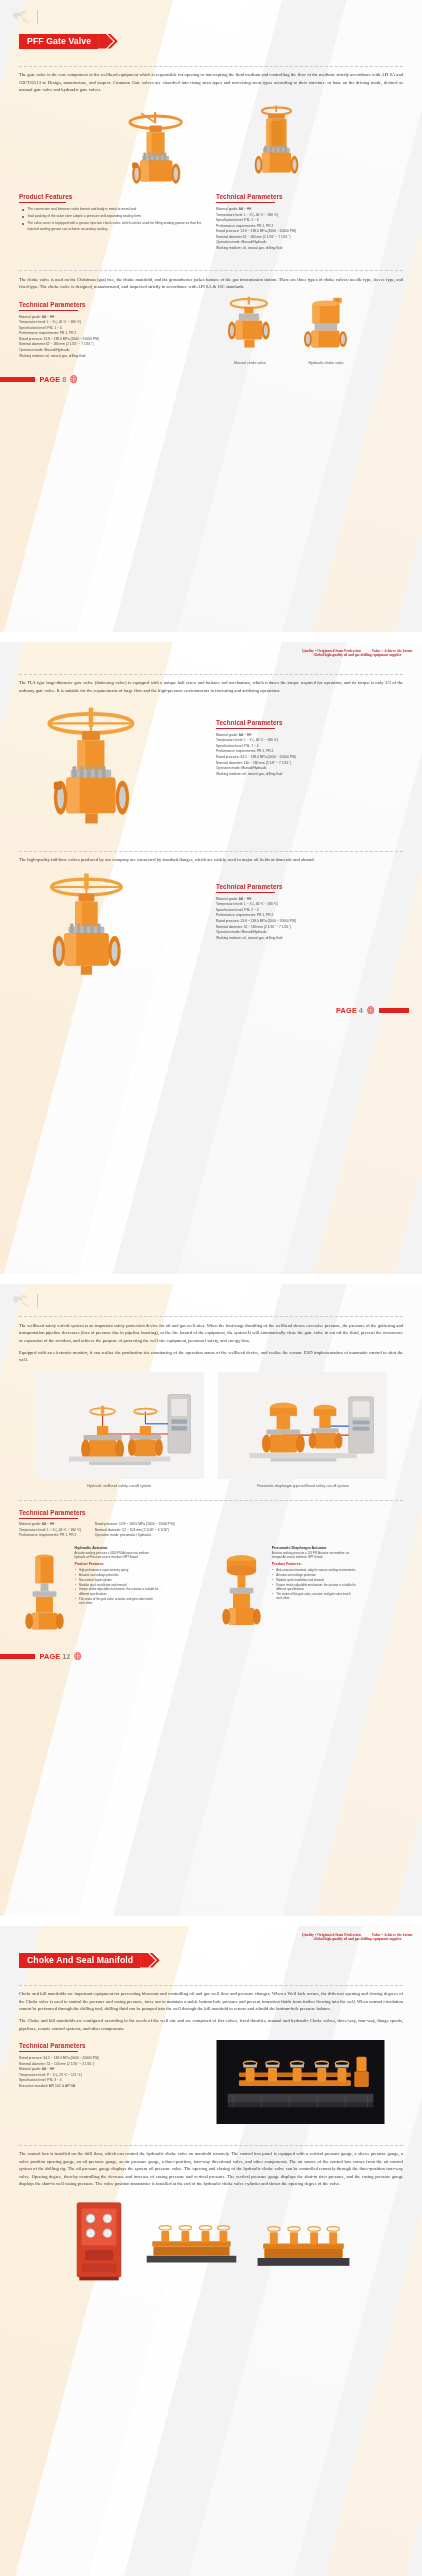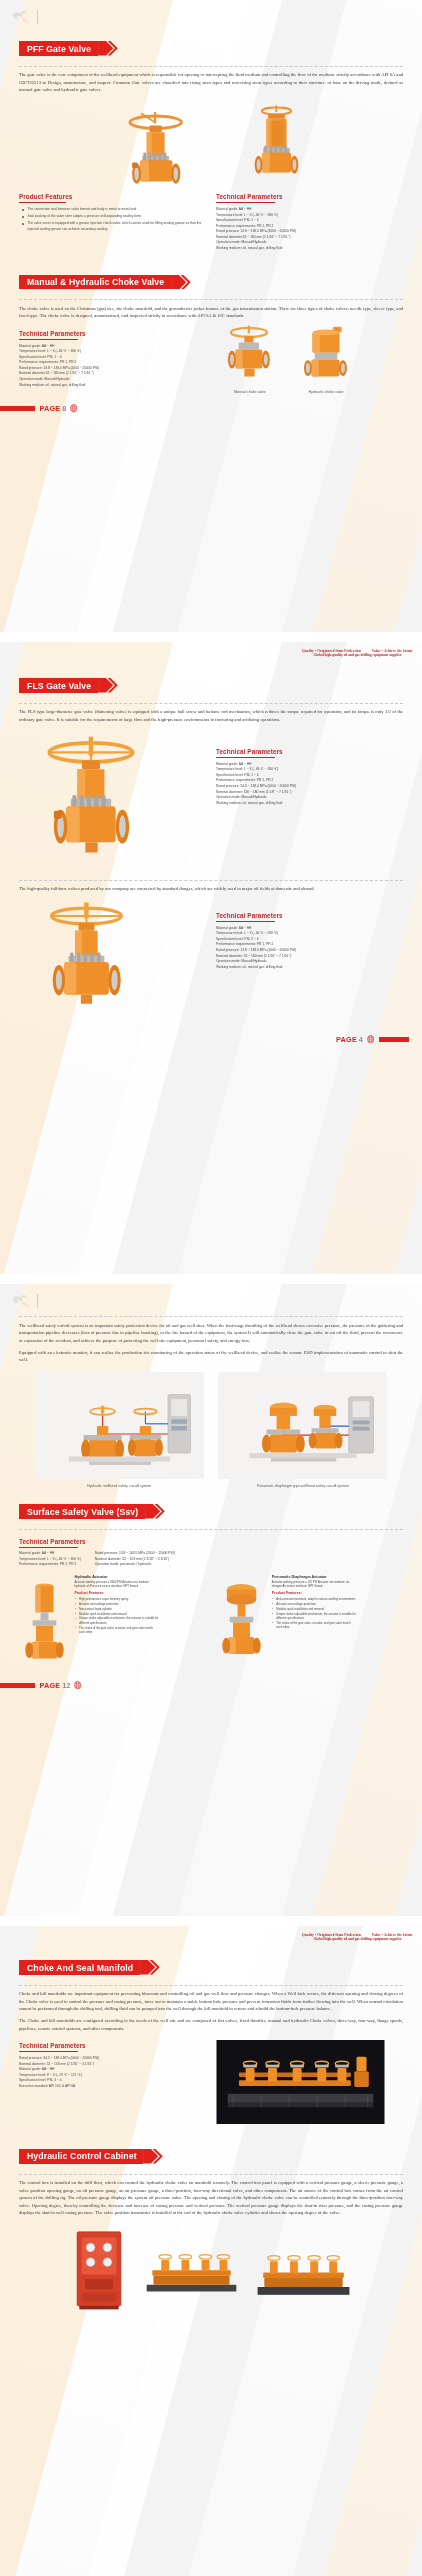--- a/index.html
+++ b/index.html
@@ -54,21 +54,21 @@
 
   .tagline-block {
     position: absolute; right: 9px; top: 6.8px; text-align: center;
     font-family: "Liberation Serif", serif; color: #c0272d; z-index: 3;
   }
   .tagline-1 { font-size: 3.5px; font-weight: bold; letter-spacing: 0.1px; }
   .tagline-1 .sep { display: inline-block; width: 9px; }
   .tagline-2 { font-size: 3.5px; font-weight: bold; margin-top: 0.6px; }
 
   
-  .banner { position: relative; display: inline-flex; align-items: center; height: 29px; margin-left: 19px; }
+  .banner { position: relative; display: inline-flex; align-items: flex-start; height: 29px; margin-left: 19px; }
   .banner-body {
     background: #e2201c; height: 14.6px; display: flex; align-items: center;
     padding: 0 6.8px 0 8px; color: #fff;
     font-size: 8.7px; font-weight: bold; letter-spacing: 0.1px; white-space: nowrap;
   }
   .banner-wrap { display: flex; align-items: center; }
 
   .dots {
     margin: 2.8px 19px 0 19px;
     border-top: 0.6px dashed #c9c9c9; height: 0;
@@ -253,29 +253,20 @@
           <div>Rated pressure: 13.8 ~ 138.0 MPa  (2000 ~ 20000 PSI)</div>
           <div>Nominal diameter:52 ~ 180 mm  (2 1/16" ~ 7 1/16 ")</div>
           <div>Operation mode: Manual/Hydraulic</div>
           <div>Working medium: oil, natural gas, drilling fluid</div>
         </div>
       </div>
     </div>
 
     <div class="spacer-lg"></div>
 
-    <div class="banner-wrap">
-      <div class="banner">
-        <div class="banner-body">Manual &amp; Hydraulic Choke Valve</div>
-        <svg width="26" height="14.6" viewBox="0 0 46 26">
-          <path d="M0 0 H14 L27 13 L14 26 H0 Z" fill="#e2201c"></path>
-          <path d="M17 0 L30 13 L17 26 L22 26 L35 13 L22 0 Z" fill="#e2201c"></path>
-        </svg>
-      </div>
-    </div>
     <div class="dots"></div>
     <p class="para">The choke valve is used on the Christmas (gas) tree, the choke manifold, and the groundwater jacket furnace of the gas transmission station. There are three types of choke valves: needle type, sleeve type, and fixed type. The choke valve is designed, manufactured, and inspected strictly in accordance with API 6A &amp; 16C standards.</p>
 
     <div class="cols" style="margin-top:8px;">
       <div class="col">
         <div class="subhead">Technical Parameters</div>
         <div class="subhead-rule wide"></div>
         <div class="specs">
           <div>Material grade: AA ~ HH</div>
           <div>Temperature level: L ~ X  (- 46 ℃ ~ 180 ℃)</div>
@@ -357,29 +348,20 @@
       <div class="tagline-1">
         <span>Quality • Originated from Profession</span>
         <span class="sep"></span>
         <span>Value • Achieve the future</span>
       </div>
       <div class="tagline-2">Global high-quality oil and gas drilling equipment supplier</div>
     </div>
 
     <div style="height:29px"></div>
 
-    <div class="banner-wrap">
-      <div class="banner">
-        <div class="banner-body">FLS Gate Valve</div>
-        <svg width="26" height="14.6" viewBox="0 0 46 26">
-          <path d="M0 0 H14 L27 13 L14 26 H0 Z" fill="#e2201c"></path>
-          <path d="M17 0 L30 13 L17 26 L22 26 L35 13 L22 0 Z" fill="#e2201c"></path>
-        </svg>
-      </div>
-    </div>
     <div class="dots"></div>
     <p class="para">The FLS type large-diameter gate valve (flattening valve) is equipped with a unique ball screw and balance rod mechanism, which reduces the torque required for operation, and its torque is only 1/3 of the ordinary gate valve. It is suitable for the requirements of large flow and the high-pressure environments in fracturing and acidizing operations.</p>
 
     <div class="cols" style="margin-top:8px;">
       <div class="col">
         <svg width="163" height="135" viewBox="0 0 290 240">
           <ellipse cx="128" cy="38" rx="74" ry="17" fill="none" stroke="#f2a23c" stroke-width="7"></ellipse>
           <line x1="54" y1="38" x2="202" y2="38" stroke="#f2a23c" stroke-width="4"></line>
           <line x1="128" y1="21" x2="128" y2="55" stroke="#f2a23c" stroke-width="4"></line>
           <rect x="124" y="10" width="8" height="34" fill="#f2a23c"></rect>
@@ -574,29 +556,20 @@
           </g>
           <rect x="56" y="144" width="190" height="9" fill="#d9d8d7"></rect>
           <rect x="94" y="153" width="116" height="6" fill="#c9c8c7"></rect>
         </svg>
         <div class="caption">Pneumatic diaphragm type wellhead safety cut-off system</div>
       </div>
     </div>
 
     <div class="spacer-md"></div>
 
-    <div class="banner-wrap">
-      <div class="banner">
-        <div class="banner-body">Surface Safety Valve (Ssv)</div>
-        <svg width="26" height="14.6" viewBox="0 0 46 26">
-          <path d="M0 0 H14 L27 13 L14 26 H0 Z" fill="#e2201c"></path>
-          <path d="M17 0 L30 13 L17 26 L22 26 L35 13 L22 0 Z" fill="#e2201c"></path>
-        </svg>
-      </div>
-    </div>
     <div class="dots"></div>
 
     <div style="margin:5.6px 19px 0 19px;">
       <div class="subhead">Technical Parameters</div>
       <div class="subhead-rule wide"></div>
       <div style="display:flex;gap:13.5px;margin-top:3.4px;">
         <div class="specs" style="margin-top:0;">
           <div>Material grade: AA ~ HH</div>
           <div>Temperature level: L ~ X  (- 46 ℃ ~ 180 ℃)</div>
           <div>Performance requirements: PR 1, PR 2</div>
@@ -763,29 +736,20 @@
             <rect x="212" y="44" width="24" height="5" rx="1"></rect>
           </g>
           <rect x="246" y="56" width="26" height="28" rx="3" fill="#d8761b"></rect>
           <rect x="250" y="30" width="18" height="26" rx="3" fill="#ef8f2a"></rect>
         </svg>
       </div>
     </div>
 
     <div class="spacer-lg"></div>
 
-    <div class="banner-wrap">
-      <div class="banner">
-        <div class="banner-body">Hydraulic Control Cabinet</div>
-        <svg width="26" height="14.6" viewBox="0 0 46 26">
-          <path d="M0 0 H14 L27 13 L14 26 H0 Z" fill="#e2201c"></path>
-          <path d="M17 0 L30 13 L17 26 L22 26 L35 13 L22 0 Z" fill="#e2201c"></path>
-        </svg>
-      </div>
-    </div>
     <div class="dots"></div>
     <p class="para">The control box is installed on the drill floor, which can control the hydraulic choke valve on manifold remotely. The control box panel is equipped with a vertical pressure gauge, a sleeve pressure gauge, a valve position opening gauge, an oil pressure gauge, an air pressure gauge, a three-position, four-way directional valve, and other components. The air source of the control box comes from the air control system of the drilling rig. The oil pressure gauge displays the system oil pressure value. The opening and closing of the hydraulic choke valve can be controlled remotely through the three-position four-way valve. Opening degree, thereby controlling the decrease and increase of casing pressure and vertical pressure. The vertical pressure gauge displays the shut-in riser pressure, and the casing pressure gauge displays the shut-in well casing pressure. The valve position transmitter is installed at the end of the hydraulic choke valve cylinder and shows the opening degree of the valve.</p>
 
     <div style="display:flex;align-items:flex-end;justify-content:center;gap:11.3px;margin-top:9px;">
       <svg width="62" height="90" viewBox="0 0 110 160">
         <rect x="16" y="12" width="78" height="132" rx="3" fill="#d64027" stroke="#a63120"></rect>
         <rect x="24" y="22" width="62" height="66" rx="2" fill="#e8573c"></rect>
         <circle cx="40" cy="40" r="8" fill="#f1f0ef" stroke="#999"></circle>
         <circle cx="70" cy="40" r="8" fill="#f1f0ef" stroke="#999"></circle>
         <circle cx="40" cy="66" r="8" fill="#f1f0ef" stroke="#999"></circle>

